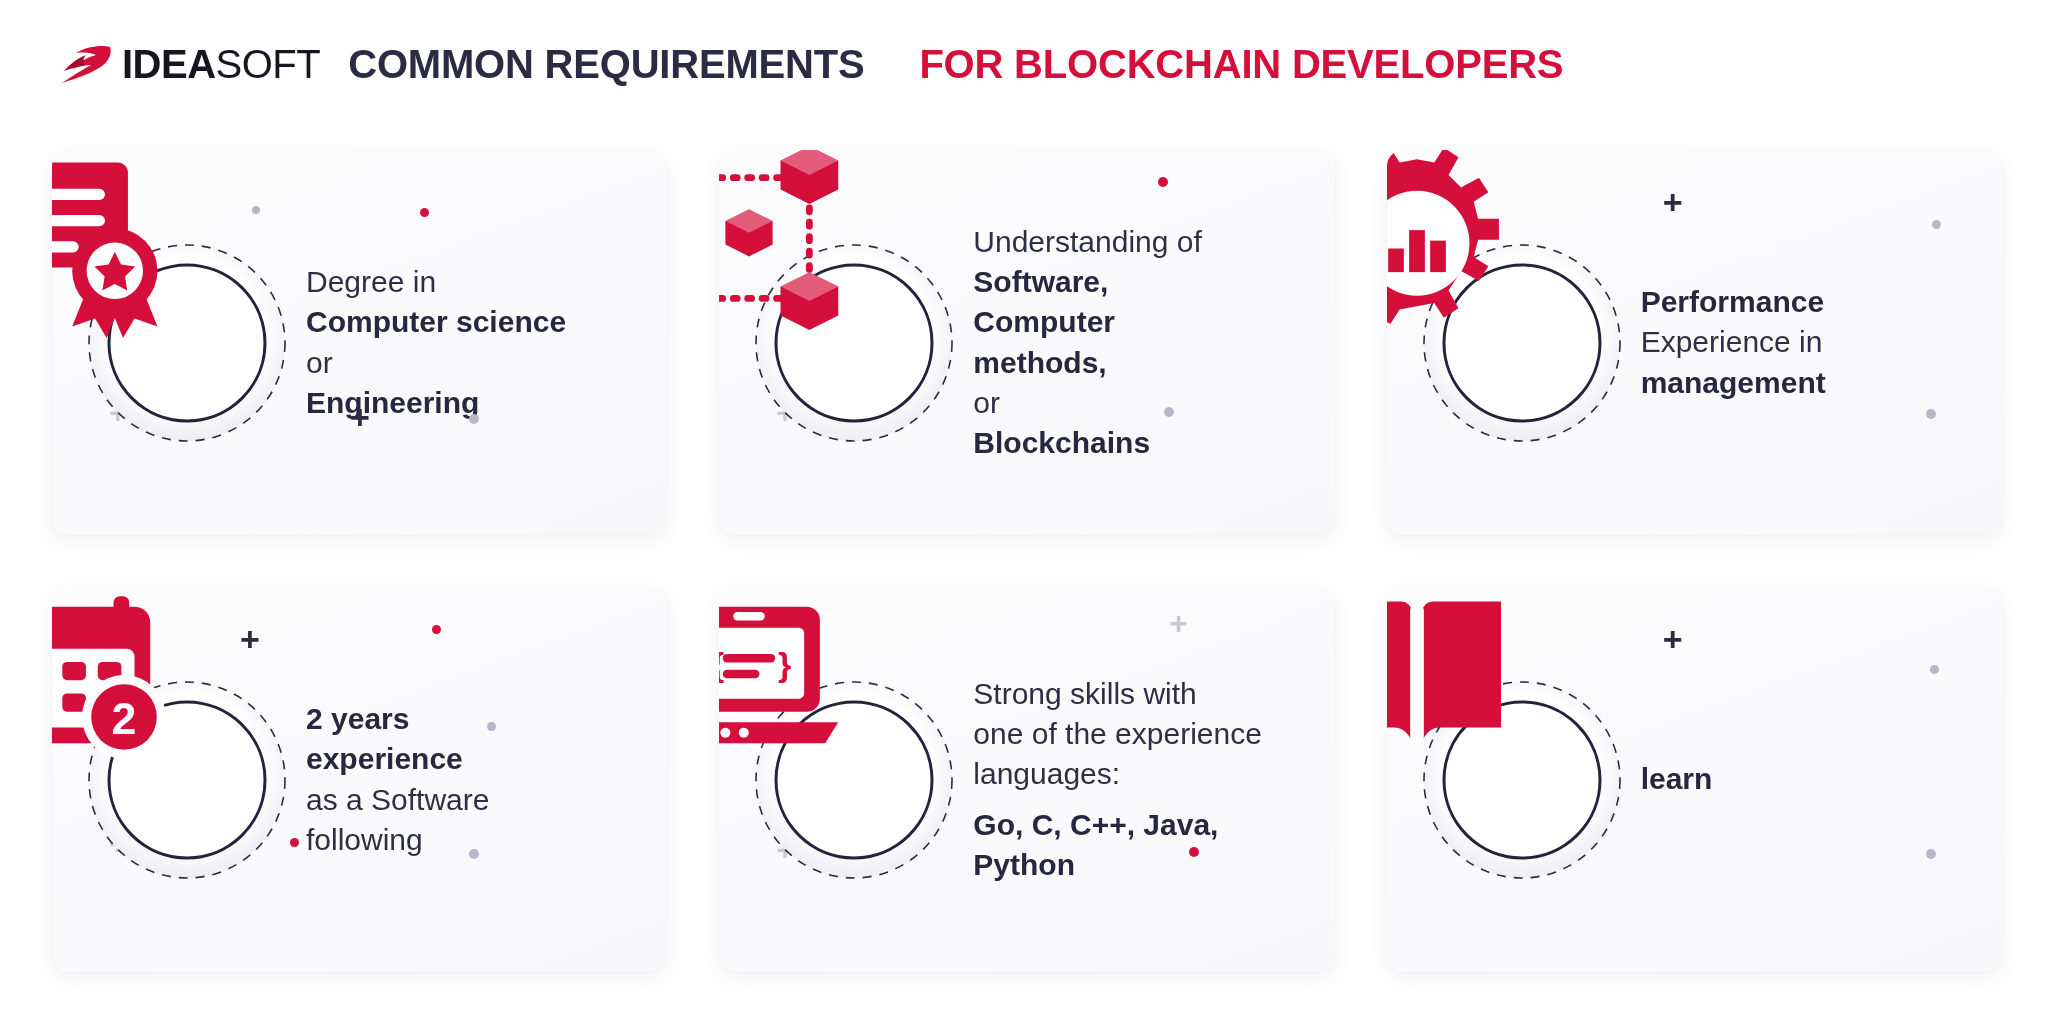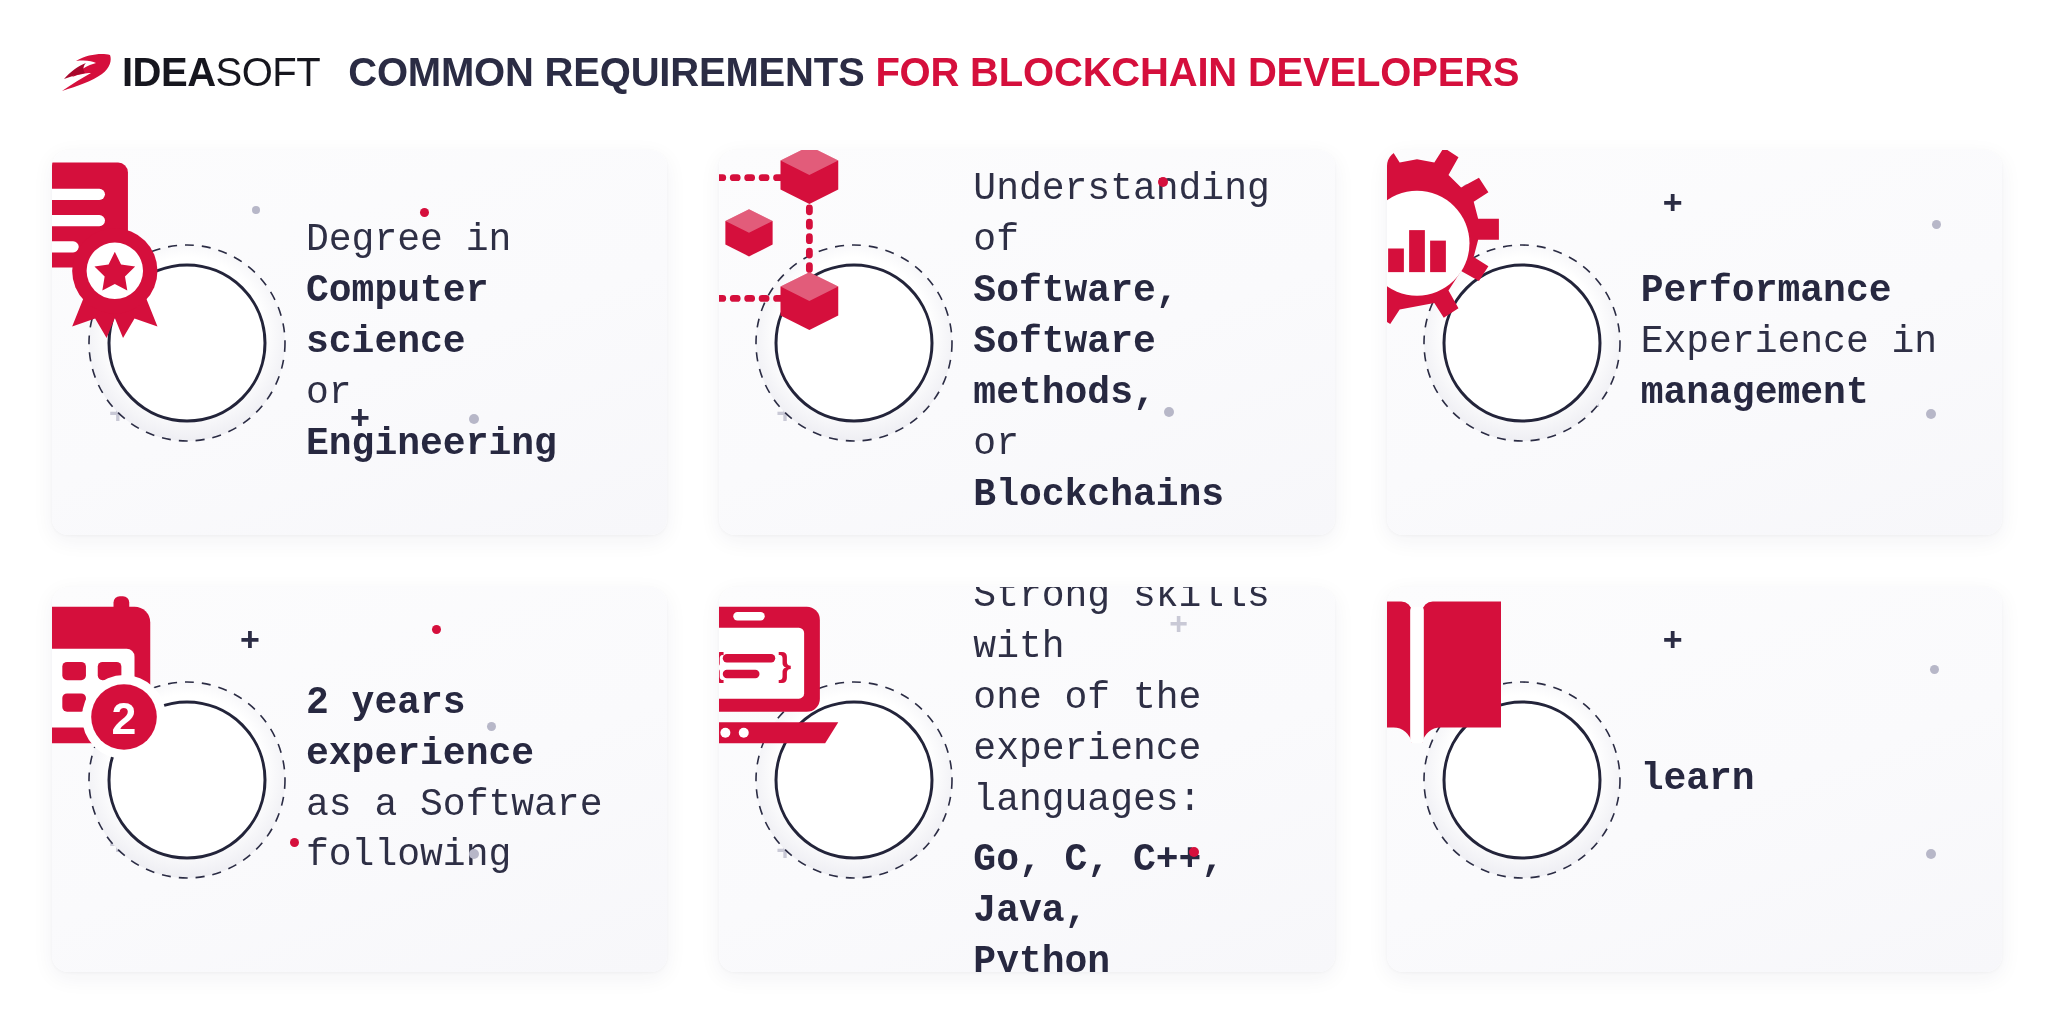--- a/index.html
+++ b/index.html
@@ -7,35 +7,35 @@
     width: 2048px; height: 1024px;
     background: #ffffff;
     font-family: "Liberation Sans", sans-serif;
     overflow: hidden;
   }
   .page { position: relative; width: 2048px; height: 1024px; padding: 0; }
 
   
   .header {
     position: absolute; left: 58px; top: 44px;
-    display: flex; align-items: center; gap: 0;
+    display: flex; align-items: flex-start; gap: 0;
     height: 56px;
   }
   .logo-mark { width: 54px; height: 40px; margin-right: 10px; flex: none; }
   .logo-text {
     font-size: 40px; font-weight: 700; letter-spacing: -0.5px;
     color: #16161e; line-height: 1; white-space: nowrap;
   }
   .logo-text .soft { font-weight: 400; color: #16161e; }
   .title {
     font-size: 40px; font-weight: 700; letter-spacing: -0.2px;
     line-height: 1; white-space: nowrap; margin-left: 28px;
   }
   .title .t-dark { color: #2b2c44; }
-  .title .t-red  { color: #d50f3c; }
+  .title .t-red  { color: #d50f3c; margin-left: 44px; }
 
   
   .grid {
     position: absolute; left: 52px; top: 150px;
     width: 1950px;
     display: grid;
     grid-template-columns: repeat(3, 1fr);
     grid-template-rows: repeat(2, 385px);
     column-gap: 52px; row-gap: 52px;
   }
@@ -55,24 +55,23 @@
   .badge svg { position: absolute; inset: 0; width: 210px; height: 210px; }
   .glyph {
     position: absolute; left: 50%; top: 50%;
     transform: translate(-50%, -50%);
     width: 78px; height: 78px;
   }
 
   
   .ctext {
     flex: 1 1 auto;
-    font-size: 38px; line-height: 1.34;
+    font-size: 30px; line-height: 1.34;
     color: #2e2f45; font-weight: 400;
     padding-left: 14px;
-    font-family: Liberation Mono, monospace;
   }
   .ctext b { font-weight: 700; color: #272840; }
   .ctext .ln { display: block; }
 
   
   .decor { position: absolute; pointer-events: none; }
   .dot { border-radius: 50%; }
   .dot-gray { background: #b7b7c8; }
   .dot-red  { background: #d50f3c; }
   .plus { font-weight: 700; line-height: 1; }
@@ -169,21 +168,21 @@
             <path d="M17 53l11 5.5L17 64 6 58.5z"></path>
             <path d="M63 53l11 5.5L63 64 52 58.5z"></path>
             <path d="M40 29l9 4.5L40 38l-9-4.5z"></path>
           </g>
         </svg>
       </div>
 
       <div class="ctext">
         <span class="ln">Understanding of</span>
         <span class="ln"><b>Software,</b></span>
-        <span class="ln"><b>Software</b></span>
+        <span class="ln"><b>Computer</b></span>
         <span class="ln"><b>methods,</b></span>
         <span class="ln">or</span>
         <span class="ln"><b>Blockchains</b></span>
       </div>
     </div>
 
     <div class="card">
       <span class="decor dot dot-gray" style="left:76px;top:34px;width:9px;height:9px;"></span>
       <span class="decor dot dot-gray" style="left:545px;top:70px;width:9px;height:9px;"></span>
       <span class="decor dot dot-gray" style="left:539px;top:259px;width:10px;height:10px;"></span>

